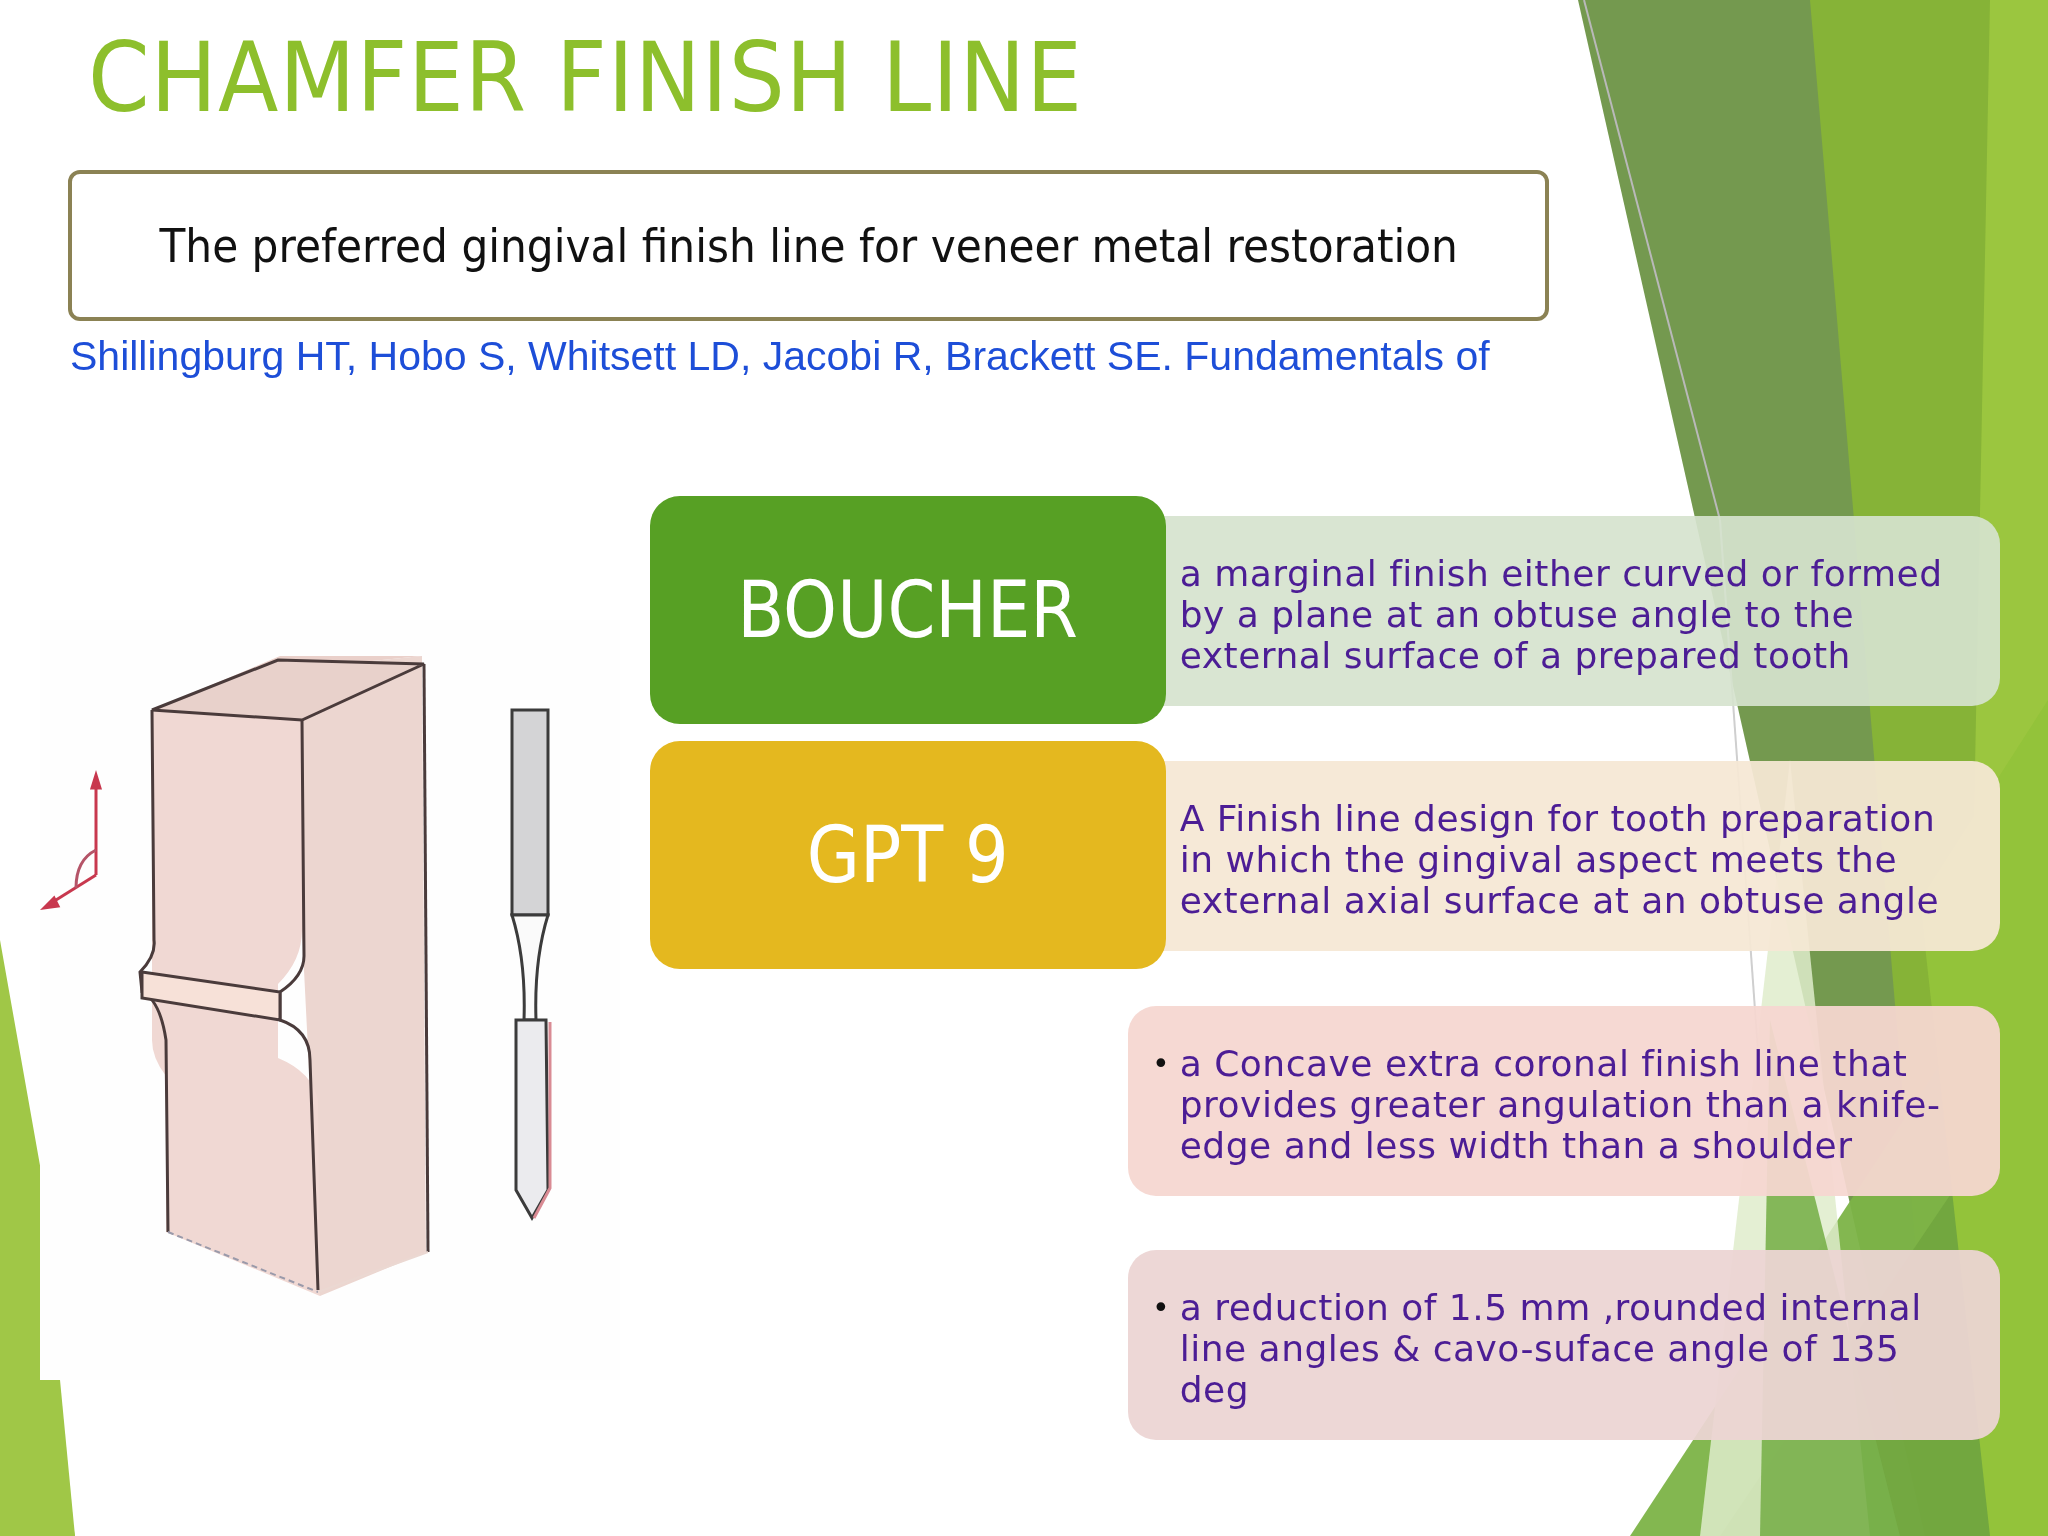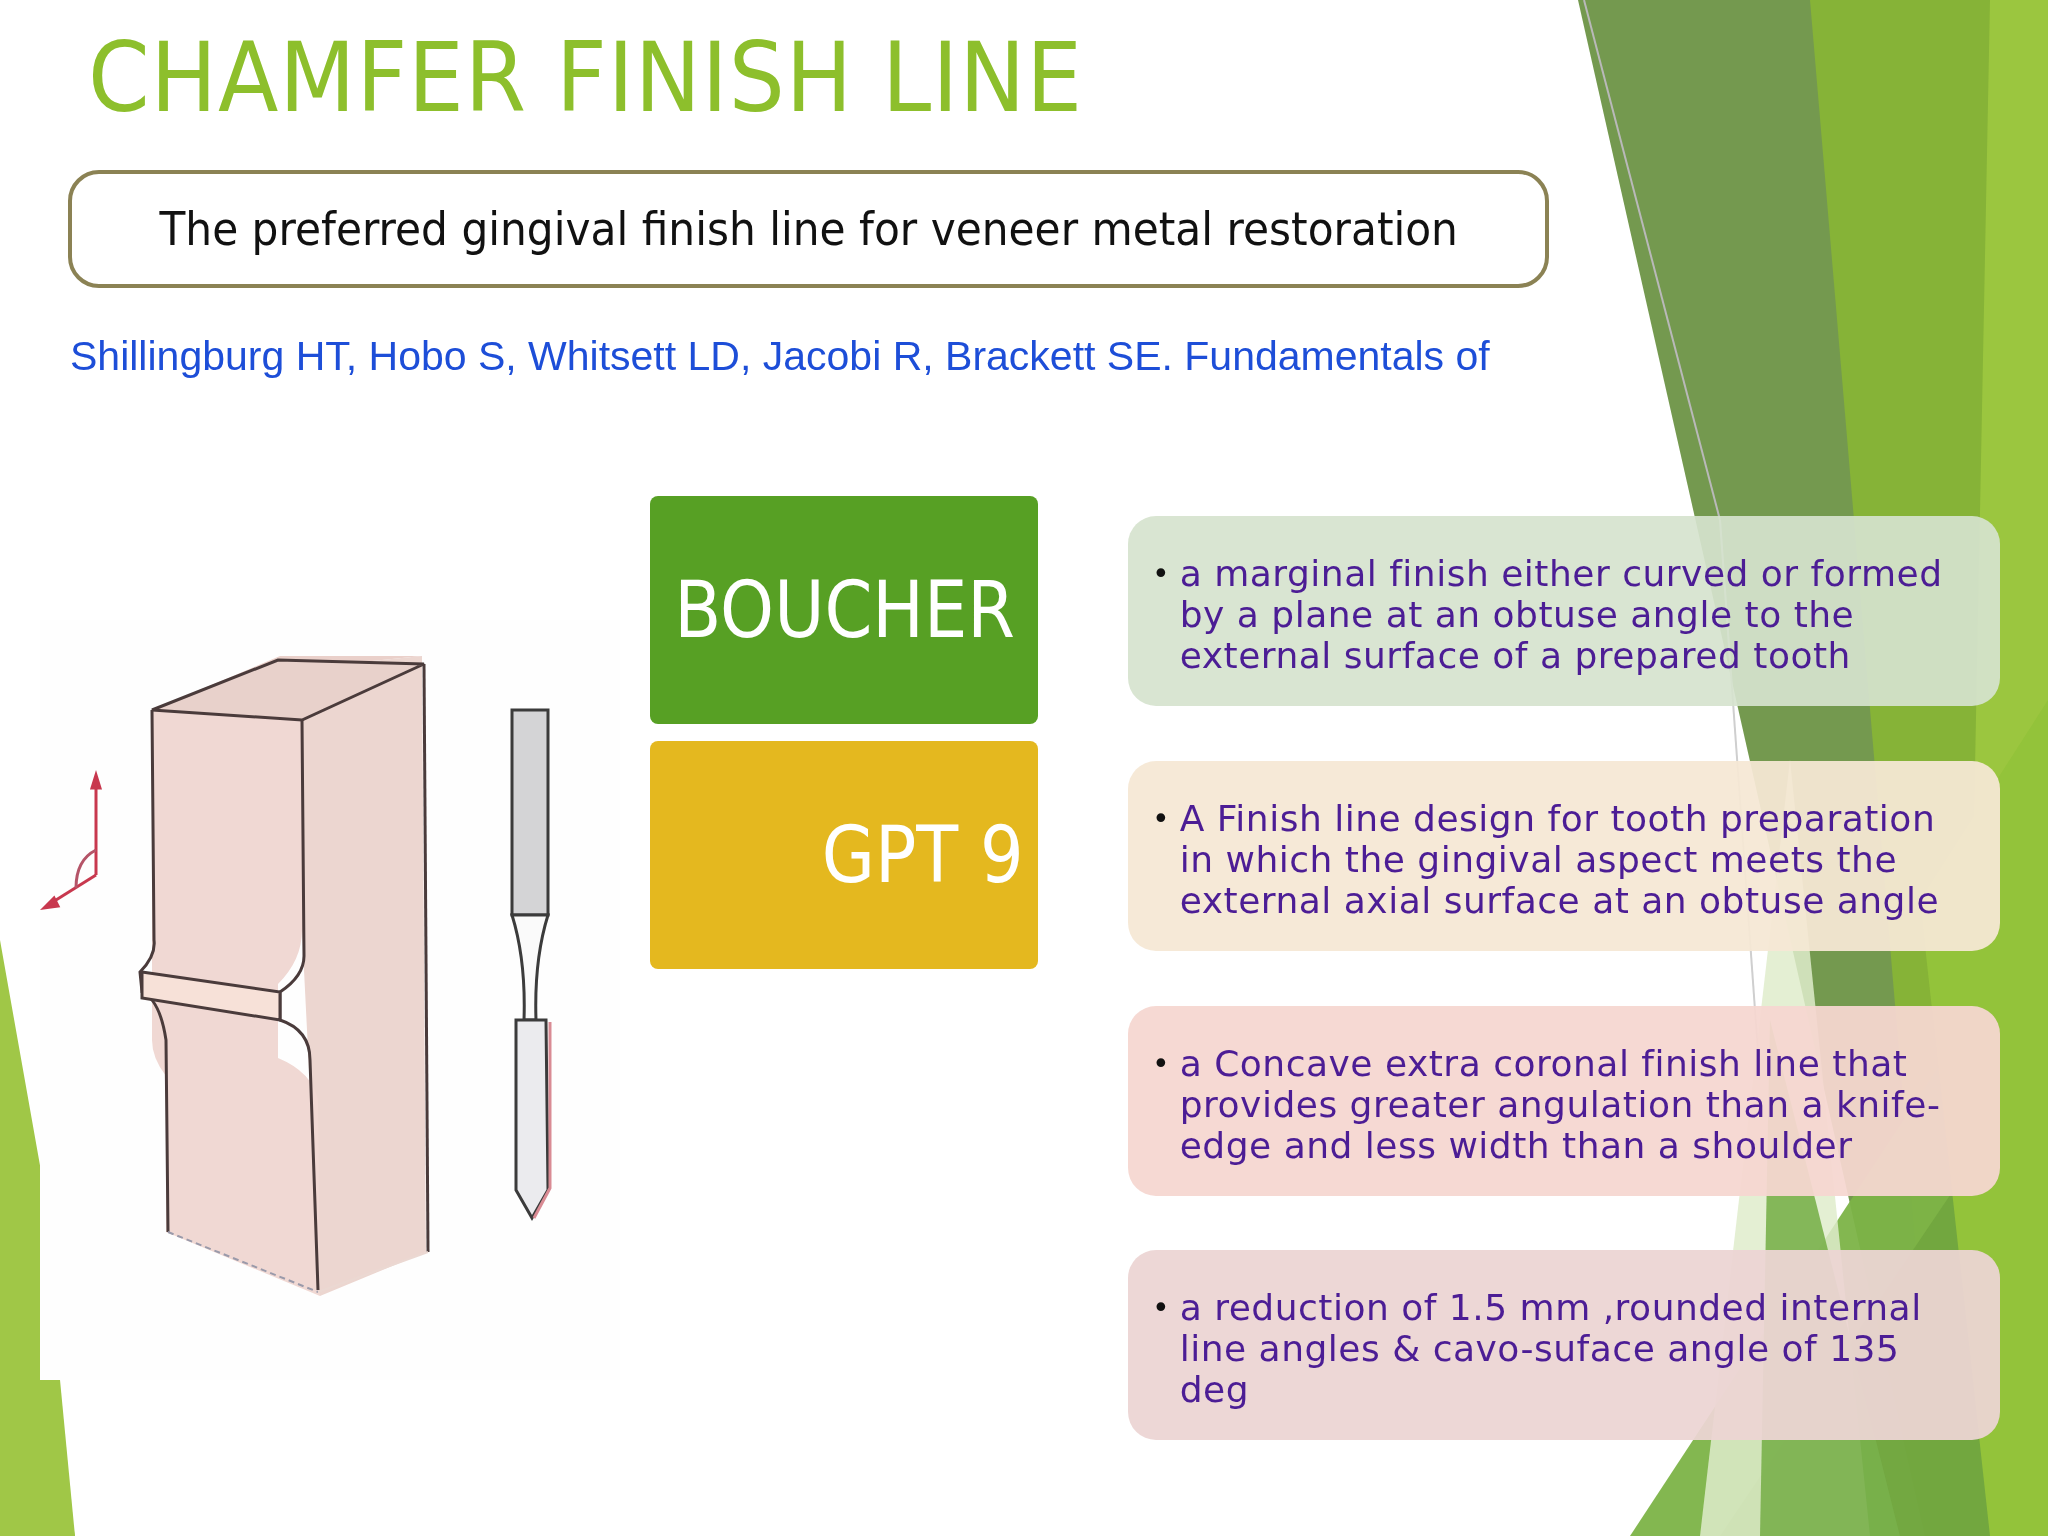--- a/index.html
+++ b/index.html
@@ -11,38 +11,38 @@
     .bg-layer { position: absolute; left: 0; top: 0; width: 2048px; height: 1536px; }
     .title {
       position: absolute; left: 88px; top: 18px;
       font-family: "DejaVu Sans", sans-serif;
       font-size: 96px; letter-spacing: 1px;
       color: #8dbf2c; font-weight: normal;
       transform: scaleX(0.92); transform-origin: left top;
       white-space: nowrap; line-height: 120px;
     }
     .def-box {
-      position: absolute; left: 68px; top: 170px; width: 1481px; height: 118px;
-      border: 4px solid #8b8254; border-radius: 31px; background: #ffffff;
+      position: absolute; left: 68px; top: 170px; width: 1481px; height: 151px;
+      border: 4px solid #8b8254; border-radius: 12px; background: #ffffff;
       box-sizing: border-box; display: flex; align-items: center; justify-content: center;
     }
     .def-text {
       font-family: "DejaVu Sans", sans-serif; font-size: 46px; color: #111;
       white-space: nowrap; transform: scaleX(0.92);
     }
     .citation {
       position: absolute; left: 70px; top: 330px; width: 1640px;
       font-family: "Liberation Sans", sans-serif; font-size: 41px; line-height: 53px; color: #1d4ed8;
     }
     .citation div { white-space: nowrap; }
     .illustration { position: absolute; left: 40px; top: 620px; width: 580px; height: 760px; }
     .row { position: absolute; left: 650px; width: 1350px; height: 228px; }
     .label-box {
-      position: absolute; left: 0; top: 0; width: 388px; height: 228px;
-      border-radius: 8px; display: flex; align-items: flex-end; justify-content: center;
+      position: absolute; left: 0; top: 0; width: 516px; height: 228px;
+      border-radius: 30px; display: flex; align-items: center; justify-content: center;
       flex-direction: column; color: #ffffff; z-index: 2;
     }
     .label-text {
       font-family: "DejaVu Sans", sans-serif; font-size: 78px; line-height: 86px;
       text-align: center; transform: scaleX(0.88); white-space: nowrap;
     }
     .desc-box {
       position: absolute; left: 478px; top: 20px; width: 872px; height: 190px;
       border-radius: 28px; box-sizing: border-box;
       padding: 26px 20px 20px 24px; z-index: 1;

